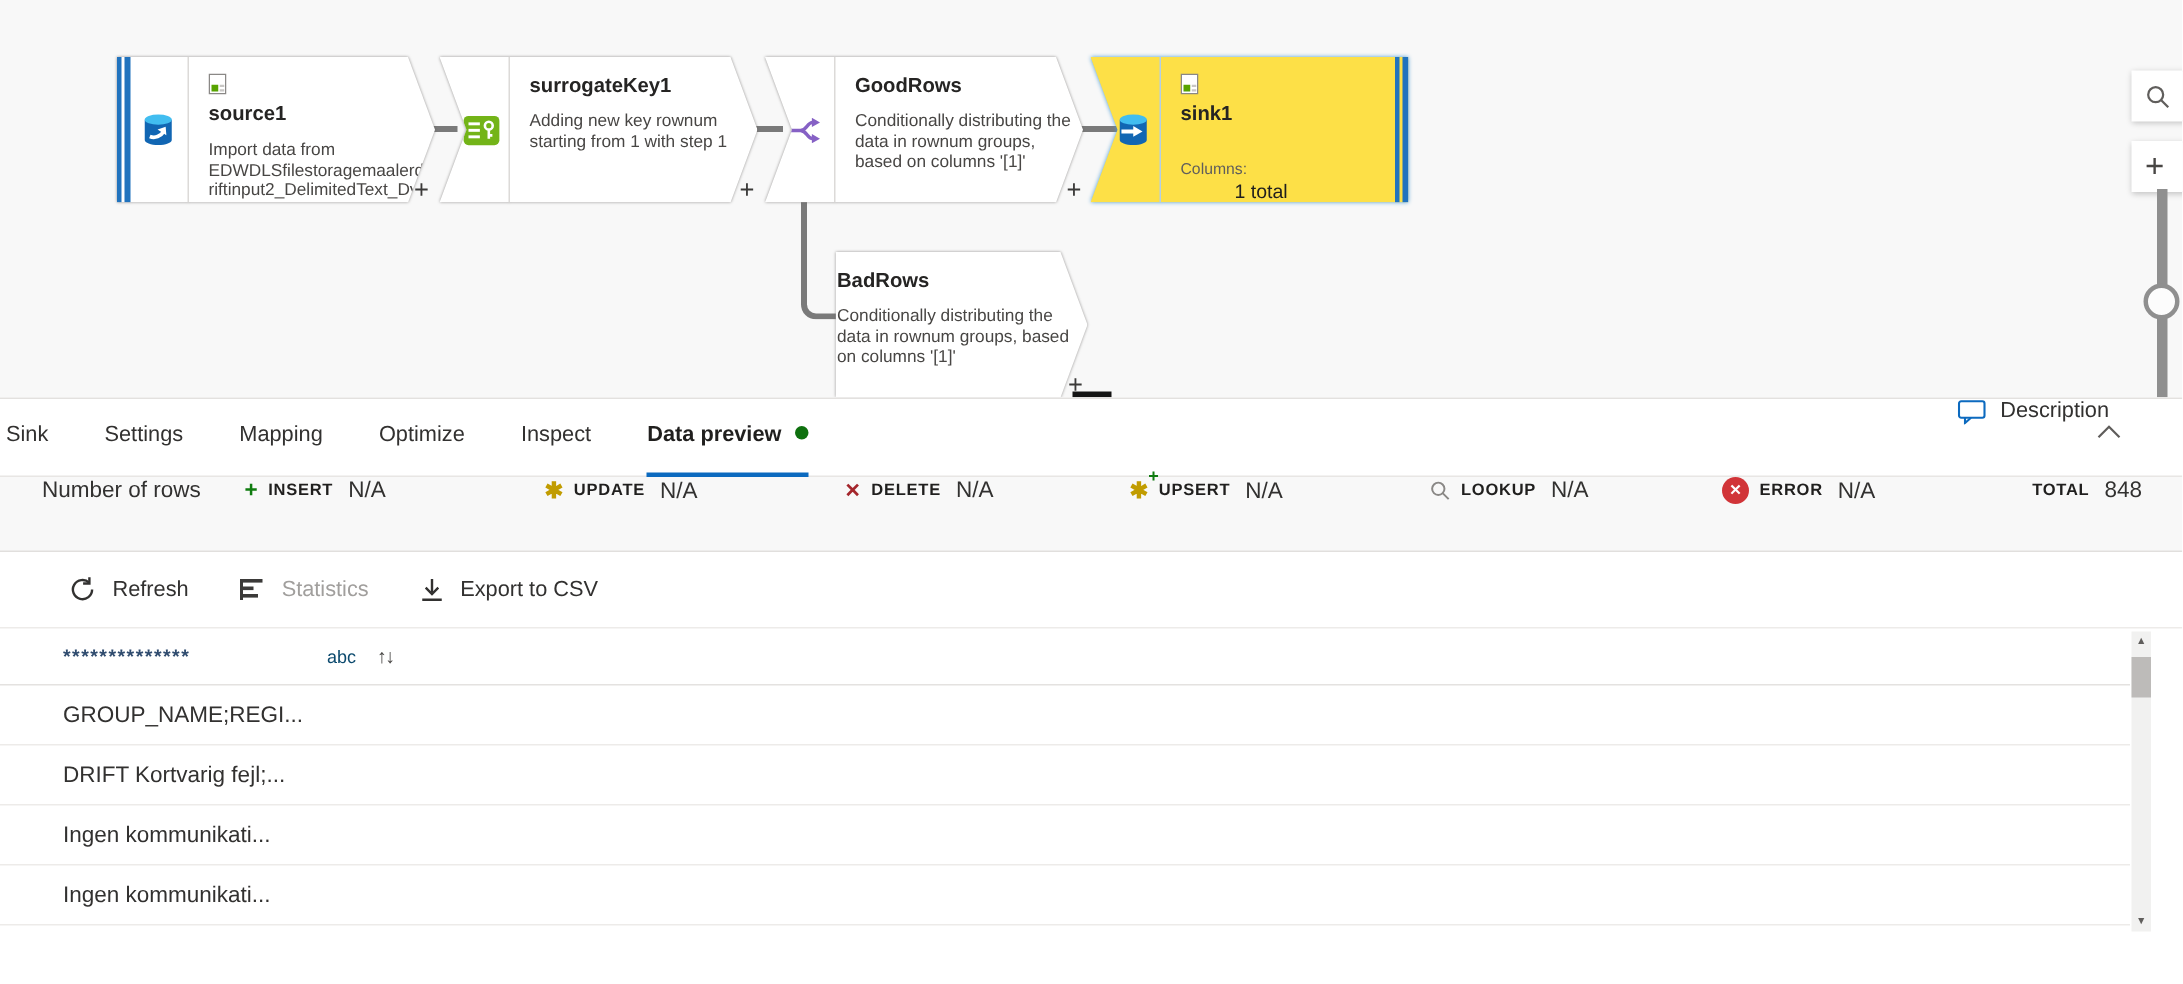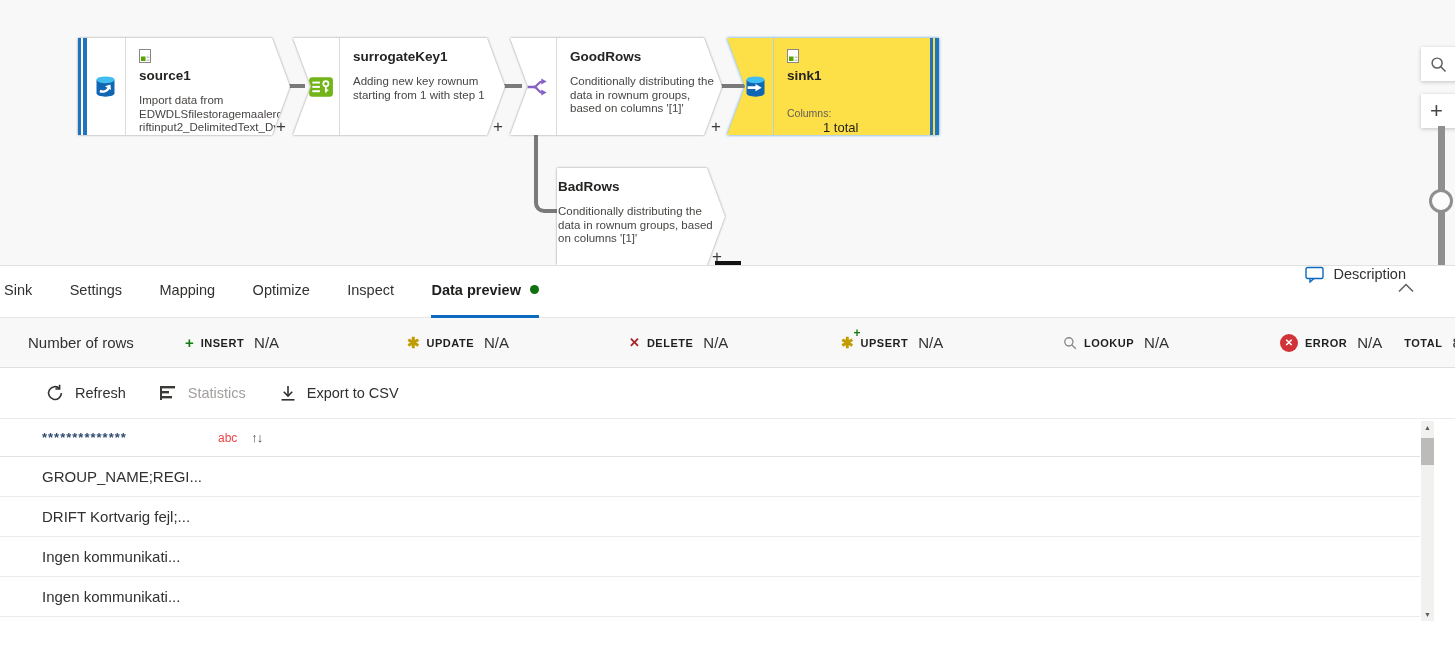--- a/index.html
+++ b/index.html
@@ -37,21 +37,21 @@
   
   .panel { position:absolute; left:0; top:265px; width:1455px; height:391px; background:#fff; border-top:1px solid #e3e1df; }
 
   .tabbar { position:relative; height:52px; border-bottom:1px solid #e8e6e4; padding-left:4px; white-space:nowrap; }
   .tab { display:inline-block; line-height:49px; margin-right:33px; font-size:14.5px; color:#323130; cursor:pointer; }
   .tab.active { font-weight:700; color:#201f1e; border-bottom:3px solid #0c6abf; }
   .live-dot { display:inline-block; width:9px; height:9px; border-radius:50%; background:#0e700e; margin-left:9px; vertical-align:1px; }
   .desc-toggle { position:absolute; right:49px; top:0; height:49px; display:flex; gap:9px; font-size:14.5px; color:#323130; }
   .chev-up { position:absolute; right:-8px; top:17px; color:#605e5c; }
 
-  .statsbar { height:50px; background:#f8f8f8; border-bottom:1px solid #e1dfdd; display:flex; align-items:center; padding-left:28px; font-size:15px; color:#323130;gap:22px; }
+  .statsbar { height:50px; background:#f8f8f8; border-bottom:1px solid #e1dfdd; display:flex; align-items:flex-start; padding-left:28px; font-size:15px; color:#323130; }
   .stats-title { width:135px; flex:0 0 auto; }
   .stat { display:flex; align-items:center; flex:0 0 auto; }
   .stat .s-icon { margin-right:7px; display:inline-flex; align-items:center; }
   .stat .s-label { font-size:11px; font-weight:700; letter-spacing:.5px; color:#201f1e; }
   .stat .s-value { margin-left:10px; font-size:15px; color:#323130; }
   .w200{width:200px}.w190{width:190px}.w195{width:195px}
   .stat-total { margin-left:auto; padding-right:27px; }
   .plus-glyph { color:#107c10; font-weight:700; font-size:15px; }
   .ast-glyph { color:#c19c00; font-weight:700; font-size:15px; }
   .x-glyph { color:#a4262c; font-weight:700; font-size:13px; }
@@ -59,21 +59,21 @@
   .upsert-ic .up-plus { position:absolute; top:-8px; right:-7px; color:#107c10; font-weight:700; font-size:12px; }
   .err-circle { width:18px; height:18px; border-radius:50%; background:#d13438; color:#fff; font-size:10px; font-weight:700; display:flex; align-items:center; justify-content:center; }
 
   .toolbar { height:51px; display:flex; align-items:center; padding-left:46px; border-bottom:1px solid #edebe9; gap:34px; }
   .tool { display:flex; align-items:center; gap:11px; font-size:14.5px; color:#323130; cursor:pointer; }
   .tool.disabled { color:#a19f9d; cursor:default; }
 
   .grid { position:relative; width:1420px; }
   .grid-header { height:38px; display:flex; align-items:center; padding-left:42px; border-bottom:1px solid #e4e2e0; }
   .col-name { width:176px; font-size:13px; font-weight:700; letter-spacing:1px; color:#2f4b6e; }
-  .col-type { font-size:12px; color:#ef4444; }
+  .col-type { font-size:12px; color:#0c4a6e; }
   .sort-ic { margin-left:14px; font-size:13px; color:#484644; letter-spacing:-1px; }
   .grid-row { height:40px; display:flex; align-items:center; padding-left:42px; border-bottom:1px solid #edebe9; font-size:15px; color:#323130; }
 
   .vscroll { position:absolute; left:1421px; top:155px; width:13px; height:200px; background:#f1f1f0; }
   .vs-arrow { position:absolute; left:0; width:13px; text-align:center; font-size:7px; color:#605e5c; }
   .vs-thumb { position:absolute; left:0; top:17px; width:13px; height:27px; background:#bdbbb9; }
 
   svg { display:block; }
 </style>
 </head>

